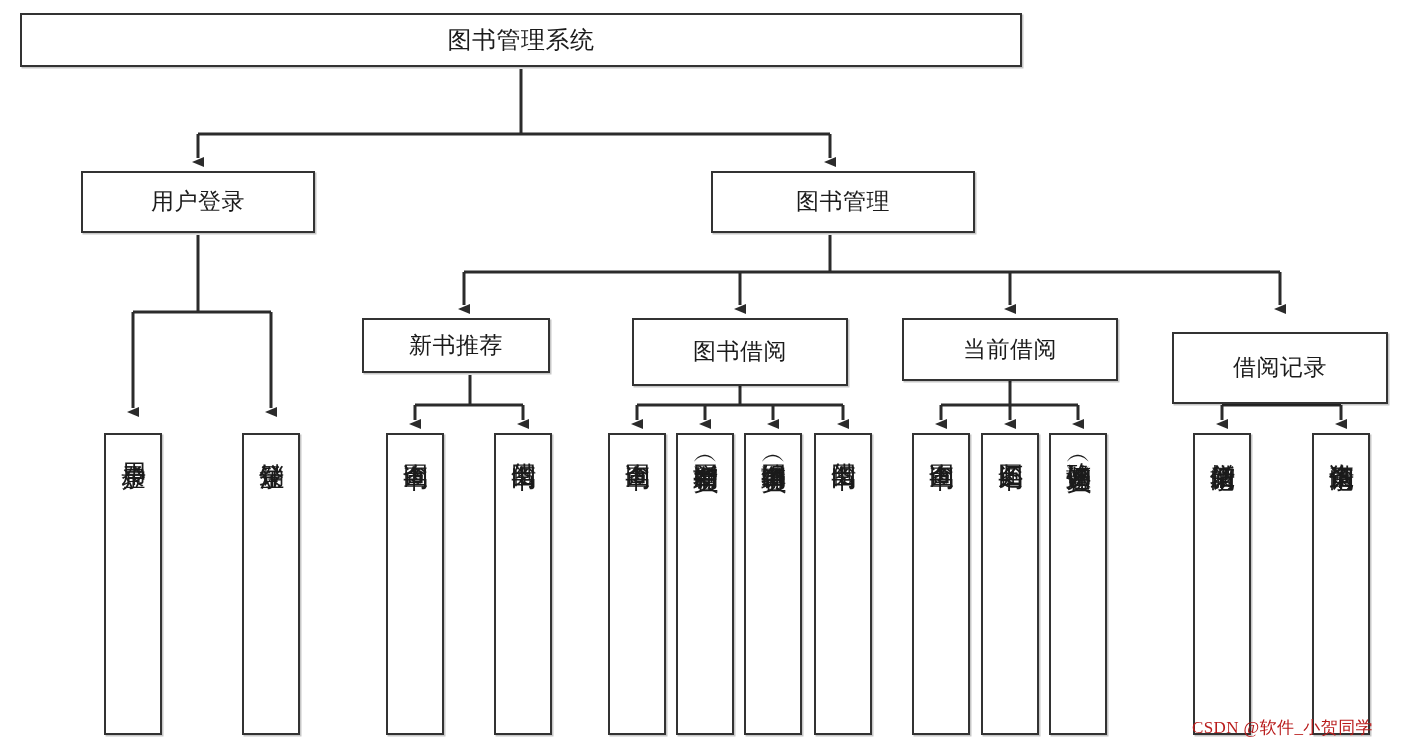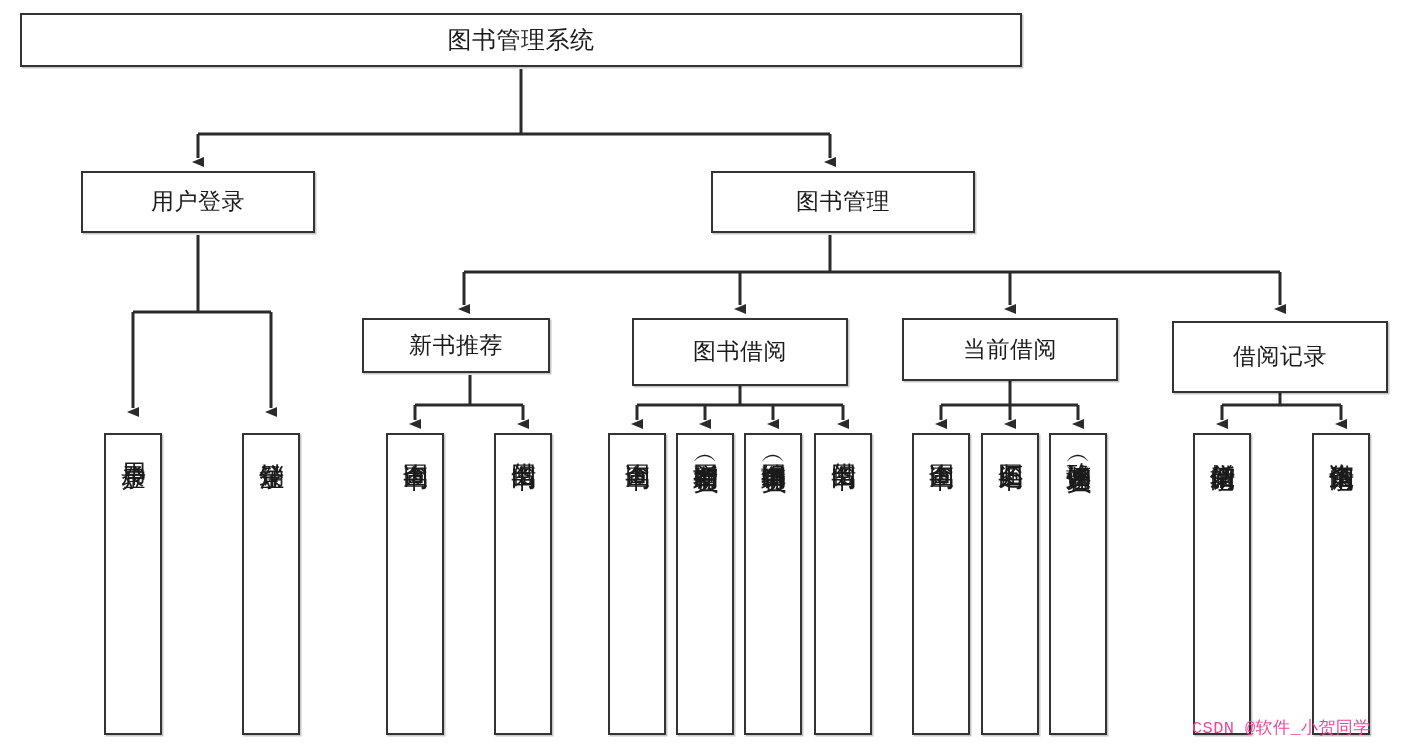--- a/index.html
+++ b/index.html
@@ -56,24 +56,24 @@
     text-orientation: upright;
     font-size: 25px;
     line-height: 1.06;
     letter-spacing: 1px;
     white-space: nowrap;
     height: auto;
   }
   .watermark {
     position: absolute;
     font-size: 17px;
-    color: #ec4899;
+    color: #b91c1c;
     white-space: nowrap;
     letter-spacing: 0.4px;
-    font-family: Liberation Mono, monospace;
+    font-family: Liberation Serif, serif;
   }
 </style>
 </head>
 <body>
 
 <div id="canvas">
 
   <svg class="connectors" viewBox="0 0 1405 747" xmlns="http://www.w3.org/2000/svg">
     <defs>
       <marker id="arrow" markerWidth="10" markerHeight="12" refX="1" refY="6" orient="auto" markerUnits="userSpaceOnUse">
@@ -137,21 +137,21 @@
 
   <div class="node" style="left:362px; top:318px; width:188px; height:55px;">
     <span class="label">新书推荐</span>
   </div>
   <div class="node" style="left:632px; top:318px; width:216px; height:68px;">
     <span class="label">图书借阅</span>
   </div>
   <div class="node" style="left:902px; top:318px; width:216px; height:63px;">
     <span class="label">当前借阅</span>
   </div>
-  <div class="node" style="left:1172px; top:321px; width:216px; height:72px;">
+  <div class="node" style="left:1172px; top:332px; width:216px; height:72px;">
     <span class="label">借阅记录</span>
   </div>
 
   <div class="node leaf" style="left:104px; top:433px; width:58px; height:302px;">
     <span class="label">用户登录</span>
   </div>
   <div class="node leaf" style="left:242px; top:433px; width:58px; height:302px;">
     <span class="label">注销登录</span>
   </div>
 

